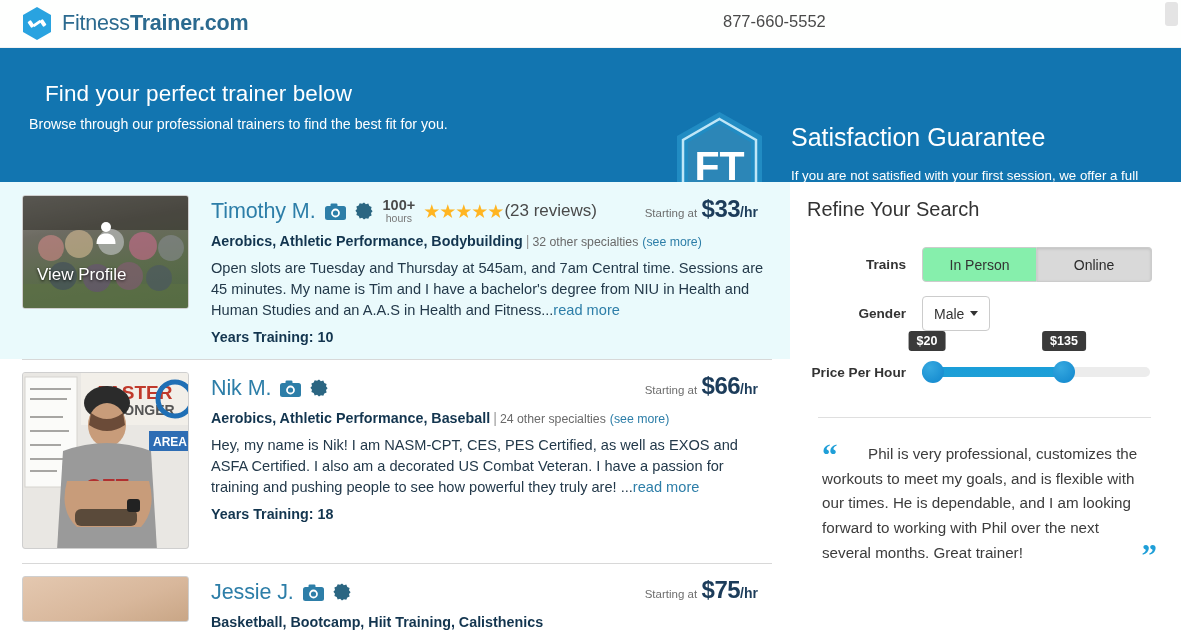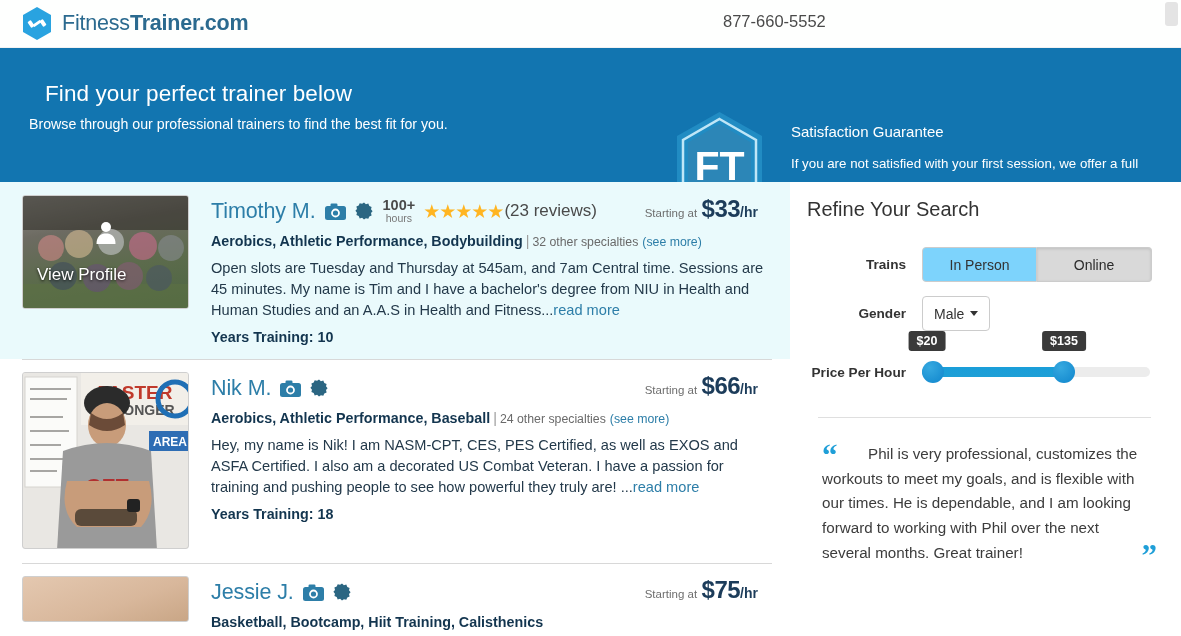--- a/index.html
+++ b/index.html
@@ -71,21 +71,21 @@
     font-weight: 400;
   }
   .badge-wrap {
     position: absolute; left: 672px; top: 62px;
     width: 95px; height: 112px;
   }
   .hero-right {
     position: absolute; left: 791px; top: 75px; width: 380px;
   }
   .hero-right h2 {
-    font-size: 15px; font-weight: 400; margin: 0 0 13px 0;
+    font-size: 25px; font-weight: 400; margin: 0 0 13px 0;
   }
   .hero-right p {
     font-size: 13.3px; line-height: 1.72; margin: 0;
   }
 
   
   .main { display: flex; height: 452px; }
   .listings {
     width: 790px;
     background: #ffffff;
@@ -191,21 +191,21 @@
     margin-bottom: 14px;
   }
   .filter-label {
     width: 118px; text-align: right; padding-right: 16px;
     font-size: 13.6px; font-weight: 700; color: #333;
   }
   .btn-group { display: flex; }
   .seg {
     height: 35px; min-width: 115px;
     border: 1px solid #cccccc;
-    background: #7dd3fc;
+    background: #86efac;
     font-size: 14px; color: #333;
     display: flex; align-items: center; justify-content: center;
     cursor: pointer;
   }
   .seg:first-child { border-radius: 4px 0 0 4px; }
   .seg:last-child { border-radius: 0 4px 4px 0; border-left: none; }
   .seg.active {
     background: #d9d9d9;
     box-shadow: inset 0 1px 3px rgba(0,0,0,.12);
     color: #2b2b2b;

